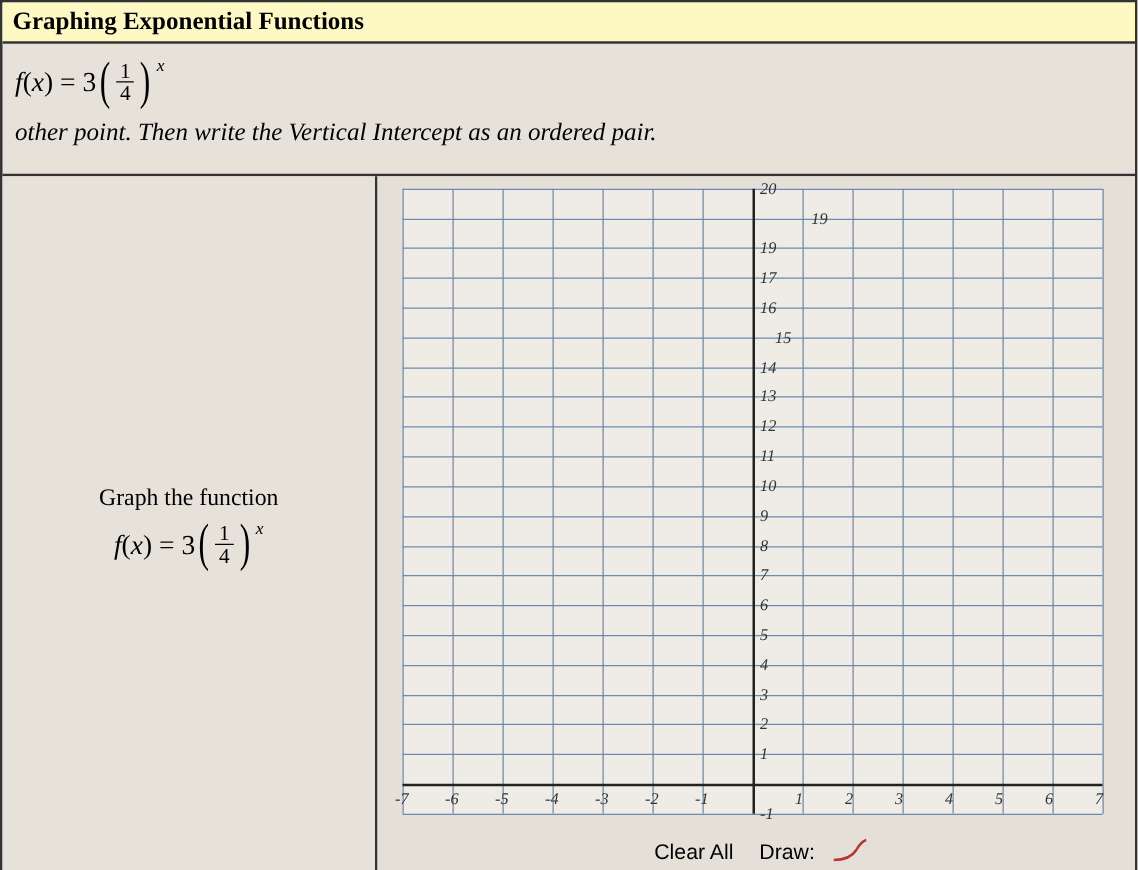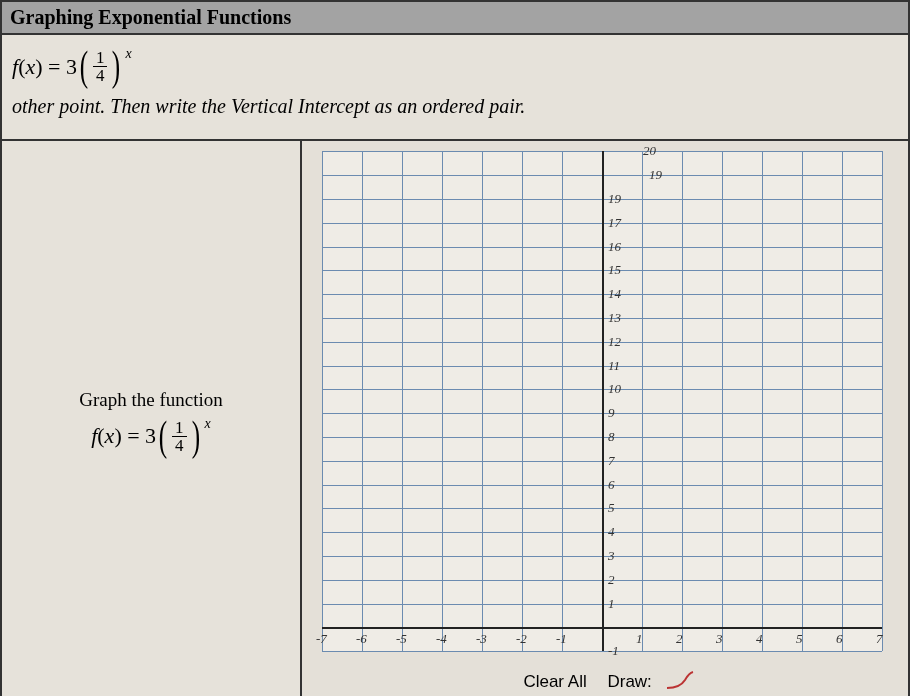--- a/index.html
+++ b/index.html
@@ -14,21 +14,21 @@
     border: 2px solid #333;
     margin: 0;
     background: #e6e2da;
   }
   .title-row {
     border-bottom: 2px solid #333;
     padding: 4px 8px;
     font-weight: bold;
     font-size: 20px;
     font-style: italic;
-    background: #a3a3a3;
+    background: #fef9c3;
   }
   .title-row span { font-style: normal; font-weight: bold; }
   .instr-row {
     border-bottom: 2px solid #333;
     padding: 10px 10px 14px 10px;
     font-style: italic;
     font-size: 20px;
     line-height: 1.9;
   }
   .content-row {
@@ -228,26 +228,26 @@
             <div class="tick-lbl" style="left: 286px; top: 349.143px;">5</div>
             <div class="tick-lbl" style="left: 286px; top: 325.333px;">6</div>
             <div class="tick-lbl" style="left: 286px; top: 301.524px;">7</div>
             <div class="tick-lbl" style="left: 286px; top: 277.714px;">8</div>
             <div class="tick-lbl" style="left: 286px; top: 253.905px;">9</div>
             <div class="tick-lbl" style="left: 286px; top: 230.095px;">10</div>
             <div class="tick-lbl" style="left: 286px; top: 206.286px;">11</div>
             <div class="tick-lbl" style="left: 286px; top: 182.476px;">12</div>
             <div class="tick-lbl" style="left: 286px; top: 158.667px;">13</div>
             <div class="tick-lbl" style="left: 286px; top: 134.857px;">14</div>
-            <div class="tick-lbl" style="left: 286px; top: 111.048px; text-align: right;">15</div>
+            <div class="tick-lbl" style="left: 298px; top: 111.048px; text-align: right;">15</div>
             <div class="tick-lbl" style="left: 286px; top: 87.2381px;">16</div>
             <div class="tick-lbl" style="left: 286px; top: 63.4286px;">17</div>
             <div class="tick-lbl" style="left: 286px; top: 39.619px;">19</div>
             <div class="tick-lbl" style="left: 286px; top: 15.8095px; margin-left: 41px;">19</div>
-            <div class="tick-lbl" style="left: 286px; top: -8px; margin-left: 35px;">20</div>
+            <div class="tick-lbl" style="left: 286px; top: -8px;">20</div>
             <div class="tick-lbl" style="left: 286px; top: 492px;">-1</div>
           </div>
       </div>
       <div class="bottom-controls">
         <span class="btn">Clear All</span>
         <span class="btn">Draw:</span>
         <span class="curve-icon">
           <svg width="30" height="20" viewBox="0 0 30 20">
             <path d="M2 18 Q 15 18 20 10 Q 24 3 28 2" stroke="#b33" stroke-width="2" fill="none"></path>
           </svg>

